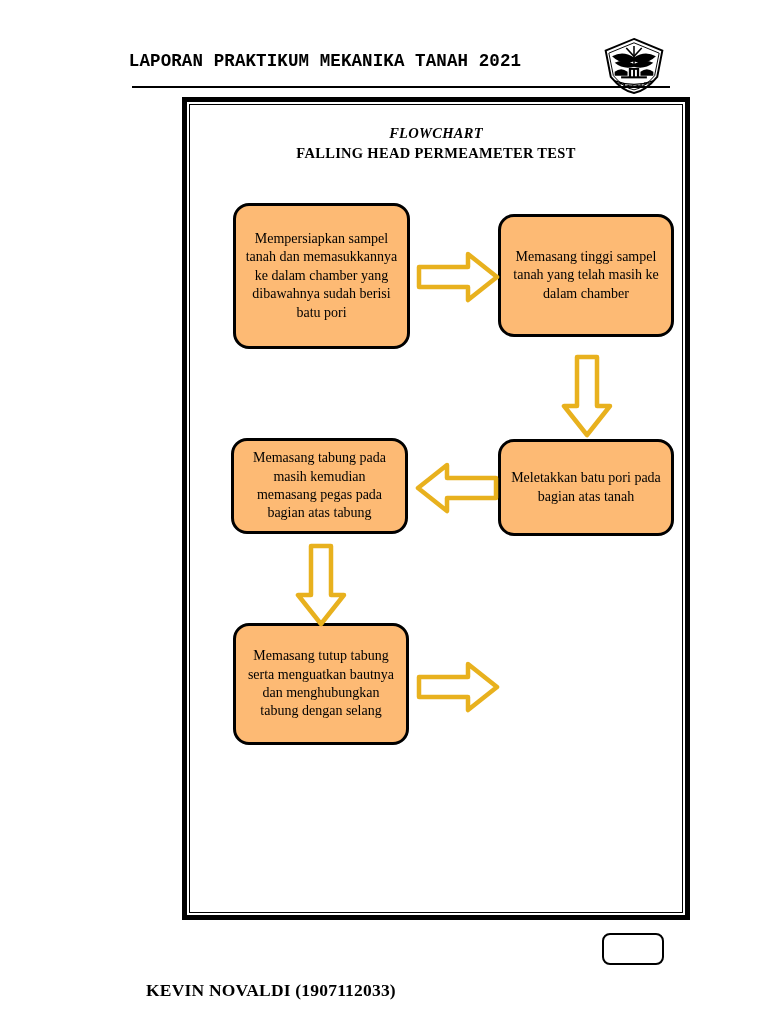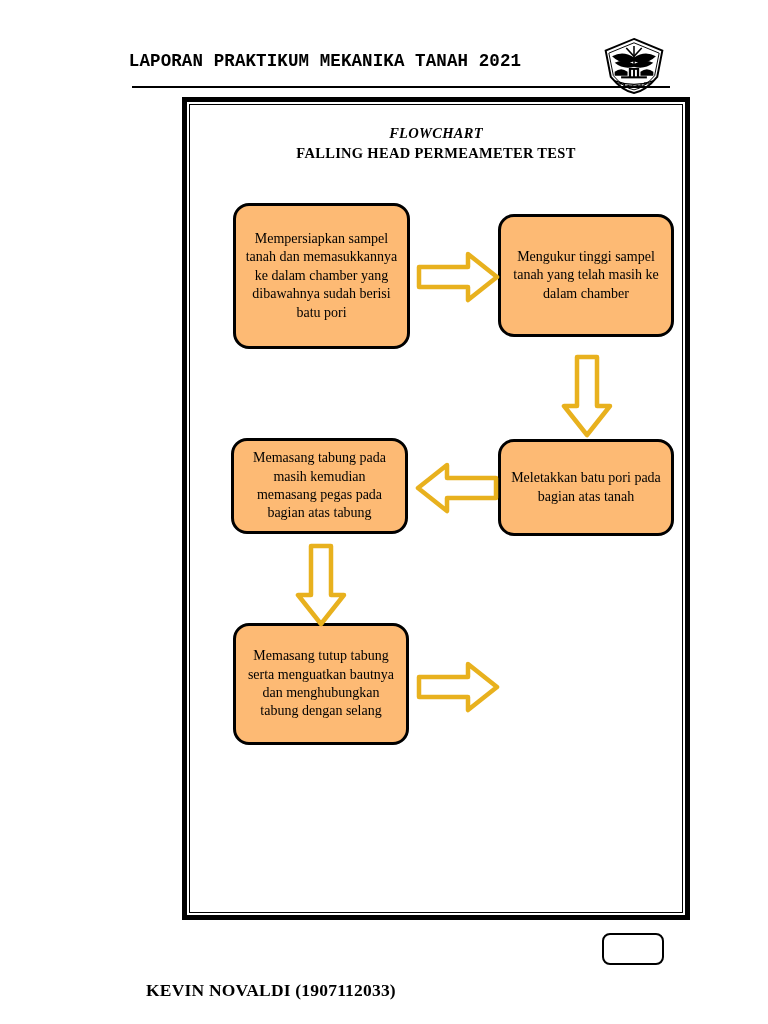--- a/index.html
+++ b/index.html
@@ -210,21 +210,21 @@
 
   <div id="flow-title-1">FLOWCHART</div>
 
   <div id="flow-title-2">FALLING HEAD PERMEAMETER TEST</div>
 
   <div class="flow-box" id="box-1">
     <span>Mempersiapkan sampel tanah dan memasukkannya ke dalam chamber yang dibawahnya sudah berisi batu pori</span>
   </div>
 
   <div class="flow-box" id="box-2">
-    <span>Mengukur tinggi sampel tanah yang telah masih  ke dalam chamber</span>
+    <span>Memasang tinggi sampel tanah yang telah masih  ke dalam chamber</span>
   </div>
 
   <div class="flow-box" id="box-3">
     <span>Meletakkan batu pori pada bagian atas tanah</span>
   </div>
 
   <div class="flow-box" id="box-4">
     <span>Memasang tabung pada masih kemudian memasang pegas pada bagian atas tabung</span>
   </div>
 

